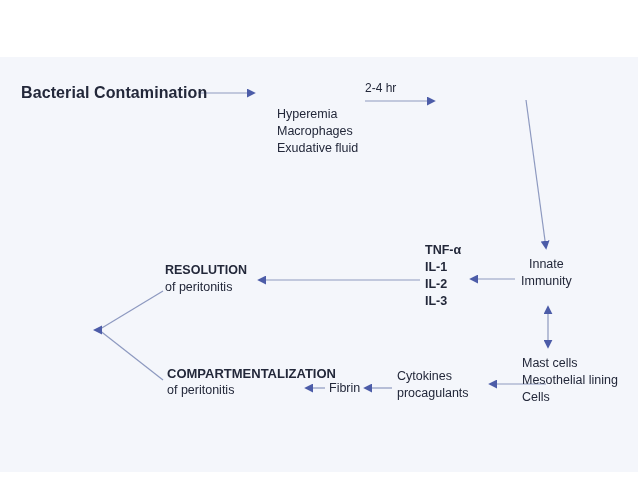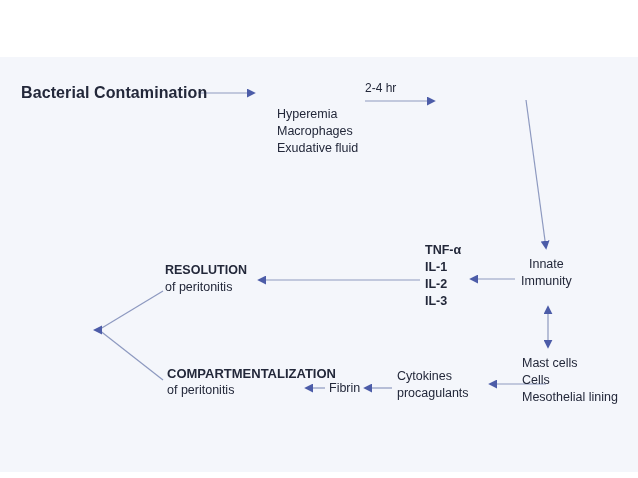--- a/index.html
+++ b/index.html
@@ -93,16 +93,16 @@
 
   <div class="node" style="left:329px;top:380px;">Fibrin</div>
 
   <div class="node" style="left:397px;top:368px;">
     <span class="ln">Cytokines</span>
     <span class="ln">procagulants</span>
   </div>
 
   <div class="node" style="left:522px;top:355px;">
     <span class="ln">Mast cells</span>
+    <span class="ln">Mesothelial lining</span>
     <span class="ln">Cells</span>
-    <span class="ln">Mesothelial lining</span>
   </div>
 </div>
 
 </body></html>

